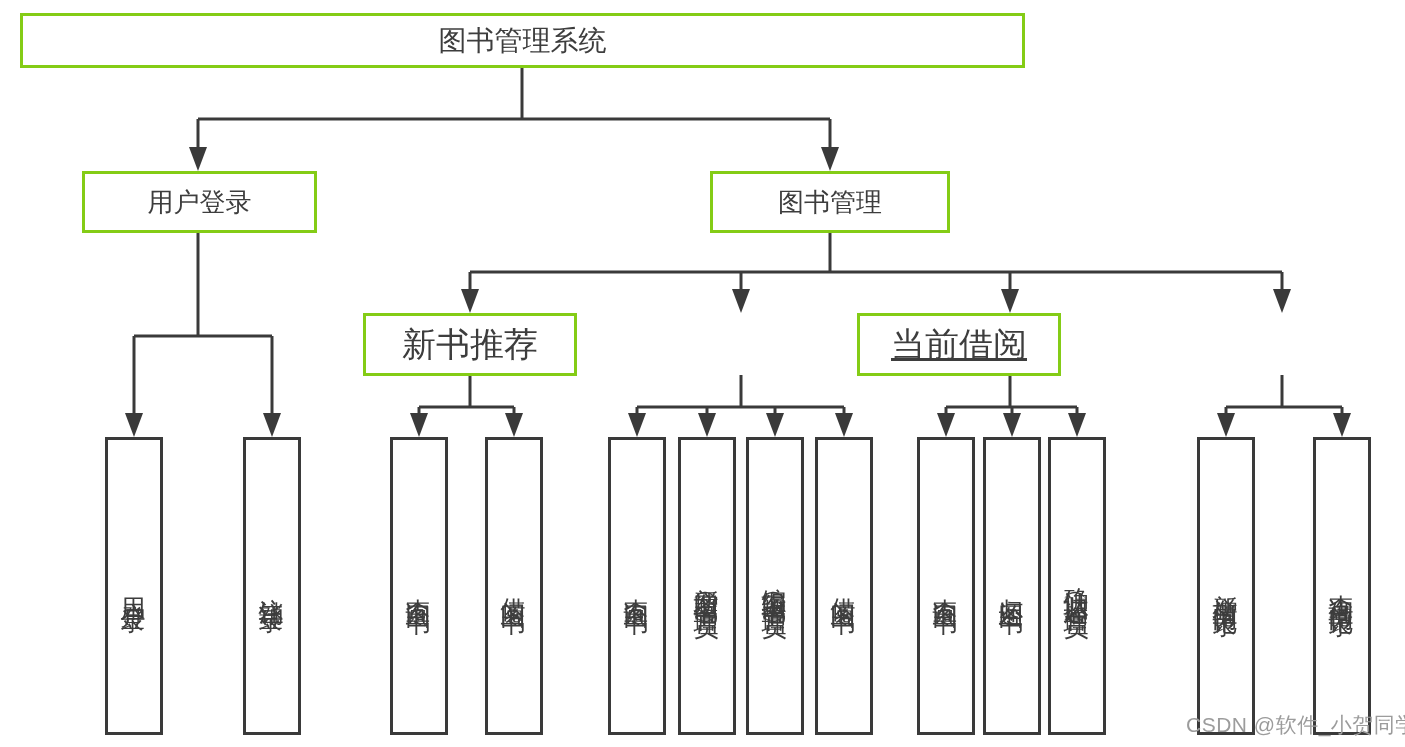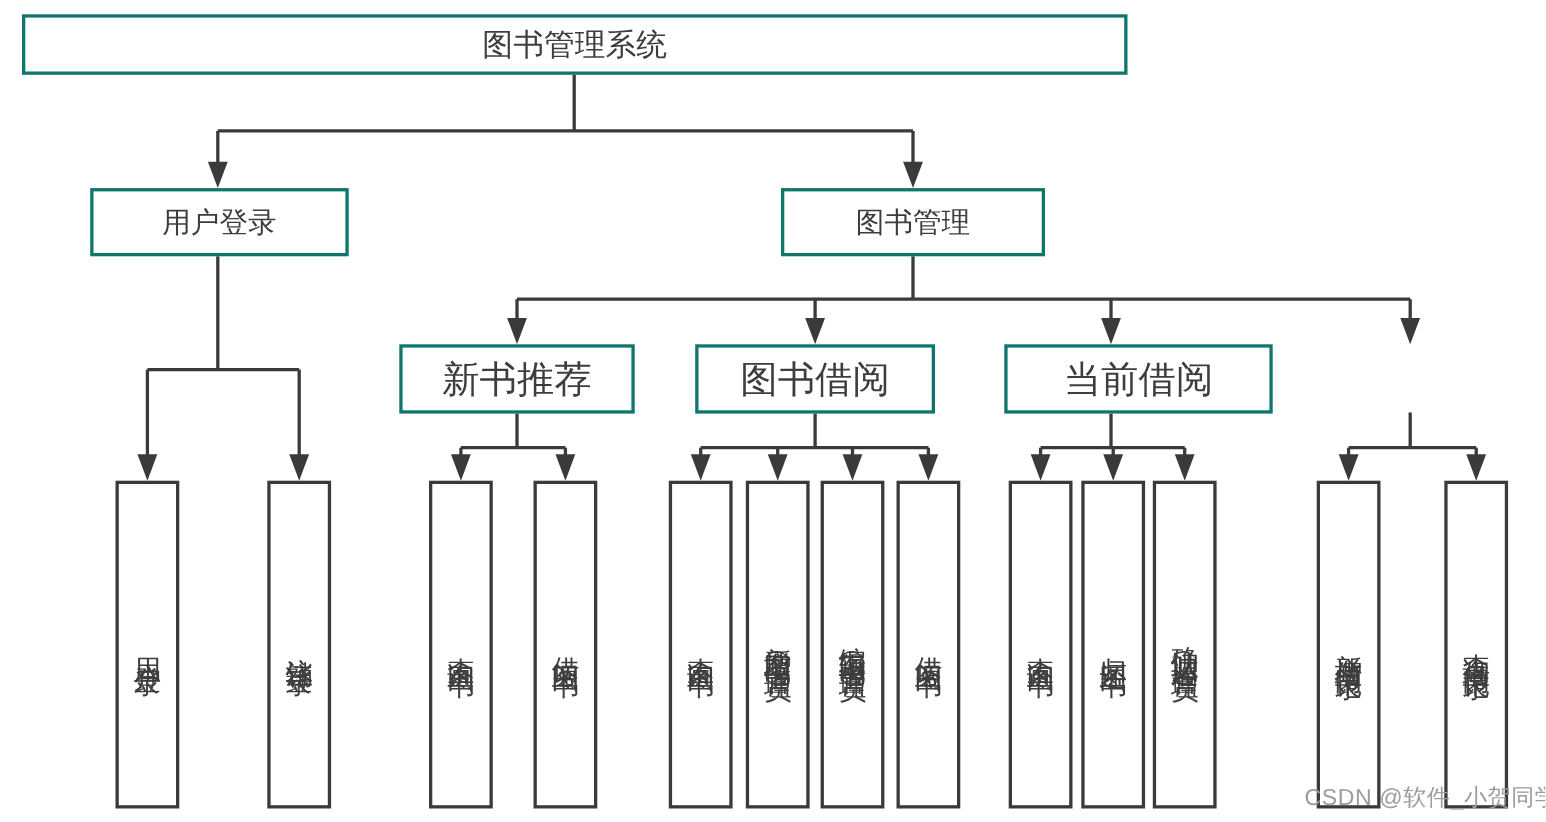--- a/index.html
+++ b/index.html
@@ -17,21 +17,21 @@
     color: #3d3d3d;
   }
   .connectors {
     position: absolute;
     left: 0;
     top: 0;
   }
   .node {
     position: absolute;
     box-sizing: border-box;
-    border: 3px solid #0f766e;
+    border: 3px solid #84cc16;
     background: #ffffff;
     display: flex;
     align-items: center;
     justify-content: center;
     text-align: center;
     color: #3d3d3d;
   }
   .node-l1 {
     left: 20px; top: 13px; width: 1005px; height: 55px;
     font-size: 28px;
@@ -153,24 +153,21 @@
   <div class="node node-l2" style="left:82px;">
     <span>用户登录</span>
   </div>
   <div class="node node-l2" style="left:710px; width:240px;">
     <span>图书管理</span>
   </div>
 
   <div class="node node-l3" style="left:363px; width:214px;">
     <span>新书推荐</span>
   </div>
-  <div class="node node-l3" style="left:632px; width:218px;">
-    <span>图书借阅</span>
-  </div>
-  <div class="node node-l3" style="left:913px; width:244px;">
+  <div class="node node-l3" style="left:857px; width:204px;text-decoration:underline;">
     <span>当前借阅</span>
   </div>
 
   <div class="leaf" style="left:105px;">
     <span>用户登录</span>
   </div>
   <div class="leaf" style="left:243px;">
     <span>注销登录</span>
   </div>
 

